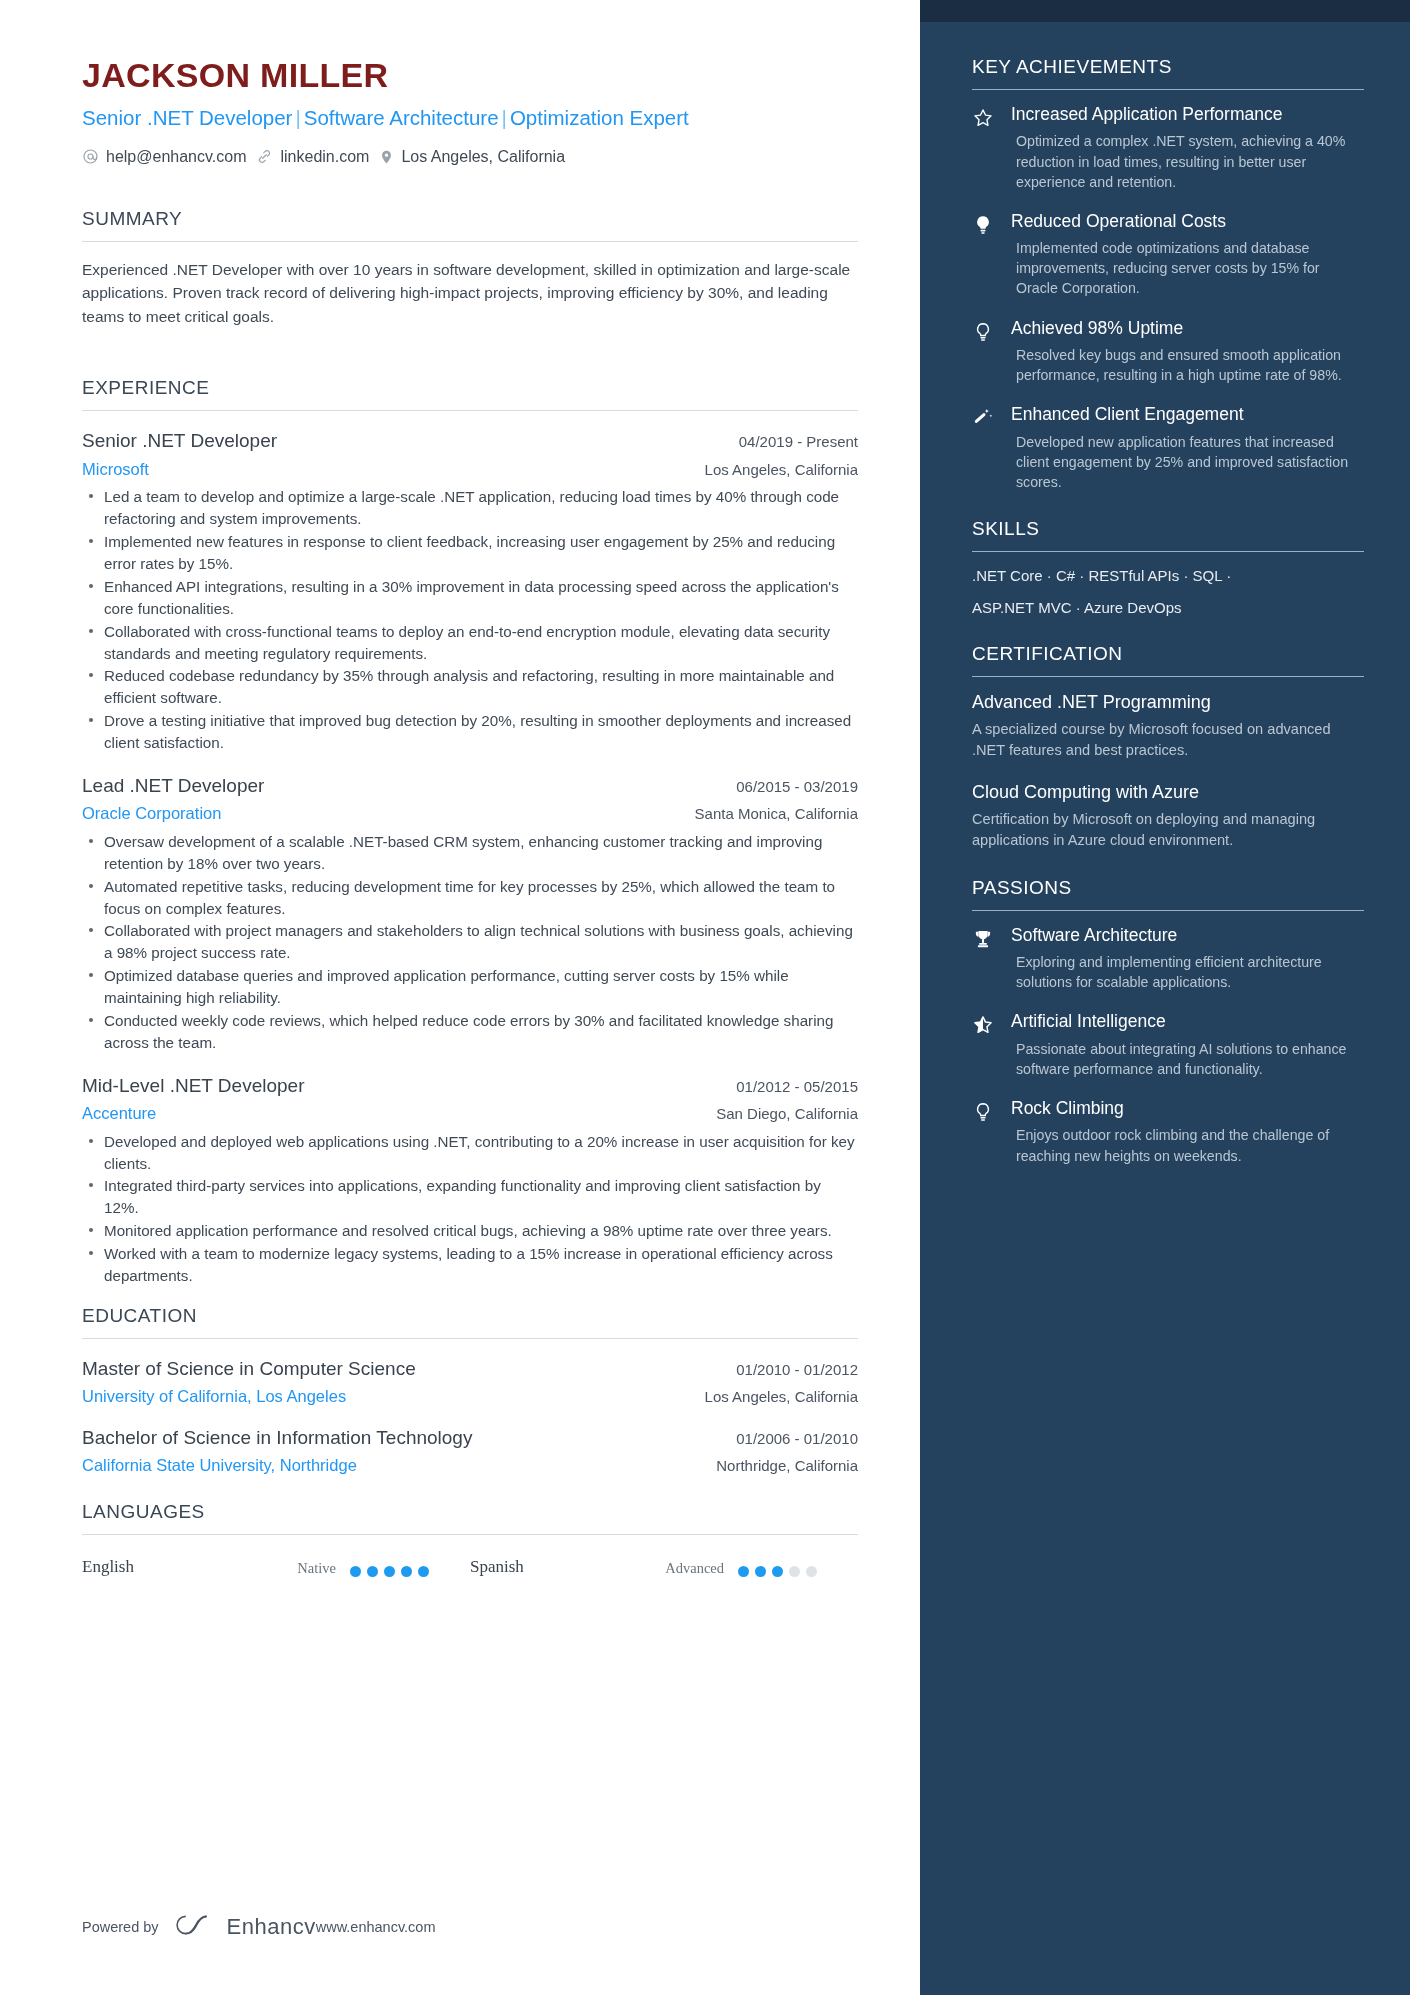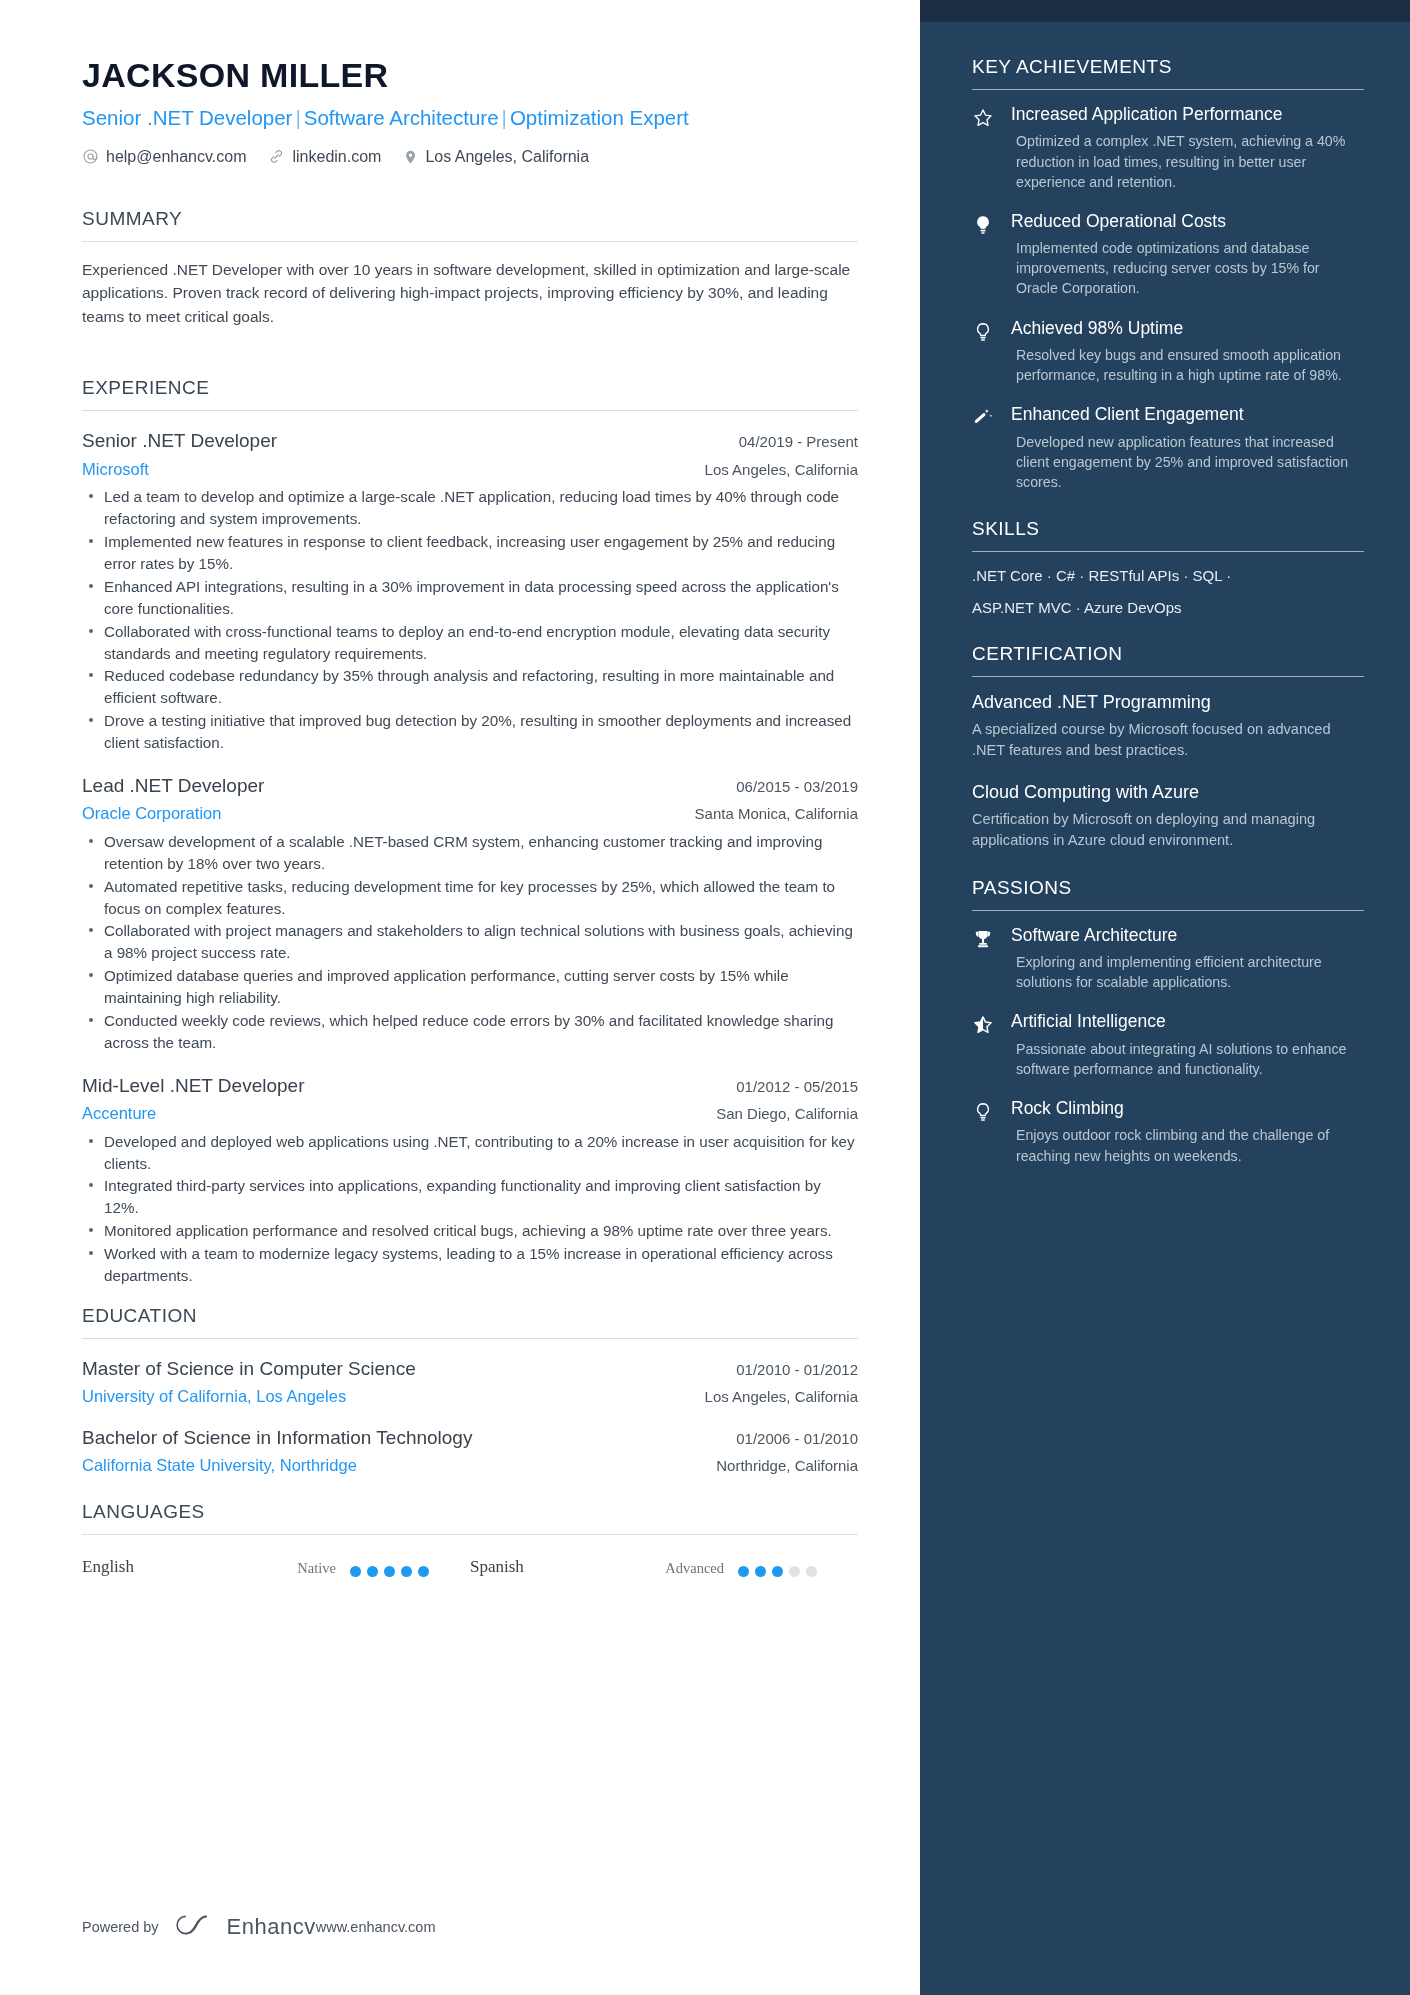--- a/index.html
+++ b/index.html
@@ -12,29 +12,29 @@
   .page { position:relative; width:1410px; height:1995px; display:flex; overflow:hidden; }
 
   
   .main {
     width:920px; height:100%;
     padding:56px 62px 0 82px;
     background:#fff;
   }
   .name {
     font-size:34px; font-weight:bold; letter-spacing:.3px;
-    color:#0f172a; line-height:1.15; margin-bottom:10px;
+    color:#7f1d1d; line-height:1.15; margin-bottom:10px;
   }
   .headline {
     font-size:20.5px; color:#2196f3; font-weight:400;
     line-height:1.3; margin-bottom:16px;
   }
   .headline .sep { color:#7cc3f7; padding:0 3px; }
 
-  .contacts { display:flex; align-items:center; gap:22px; margin-bottom:42px; }
+  .contacts { display:flex; align-items:center; gap:10px; margin-bottom:42px; }
   .contact { display:flex; align-items:center; gap:7px; font-size:16px; color:#3f4a56; }
   .contact svg { display:block; }
 
   .section { margin-bottom:4px; }
   .sec-title {
     font-size:19px; color:#3a4754; letter-spacing:.5px;
     font-weight:400; padding-bottom:11px;
   }
   .sec-rule { height:1px; background:#d8dcdf; margin-bottom:16px; }
 

